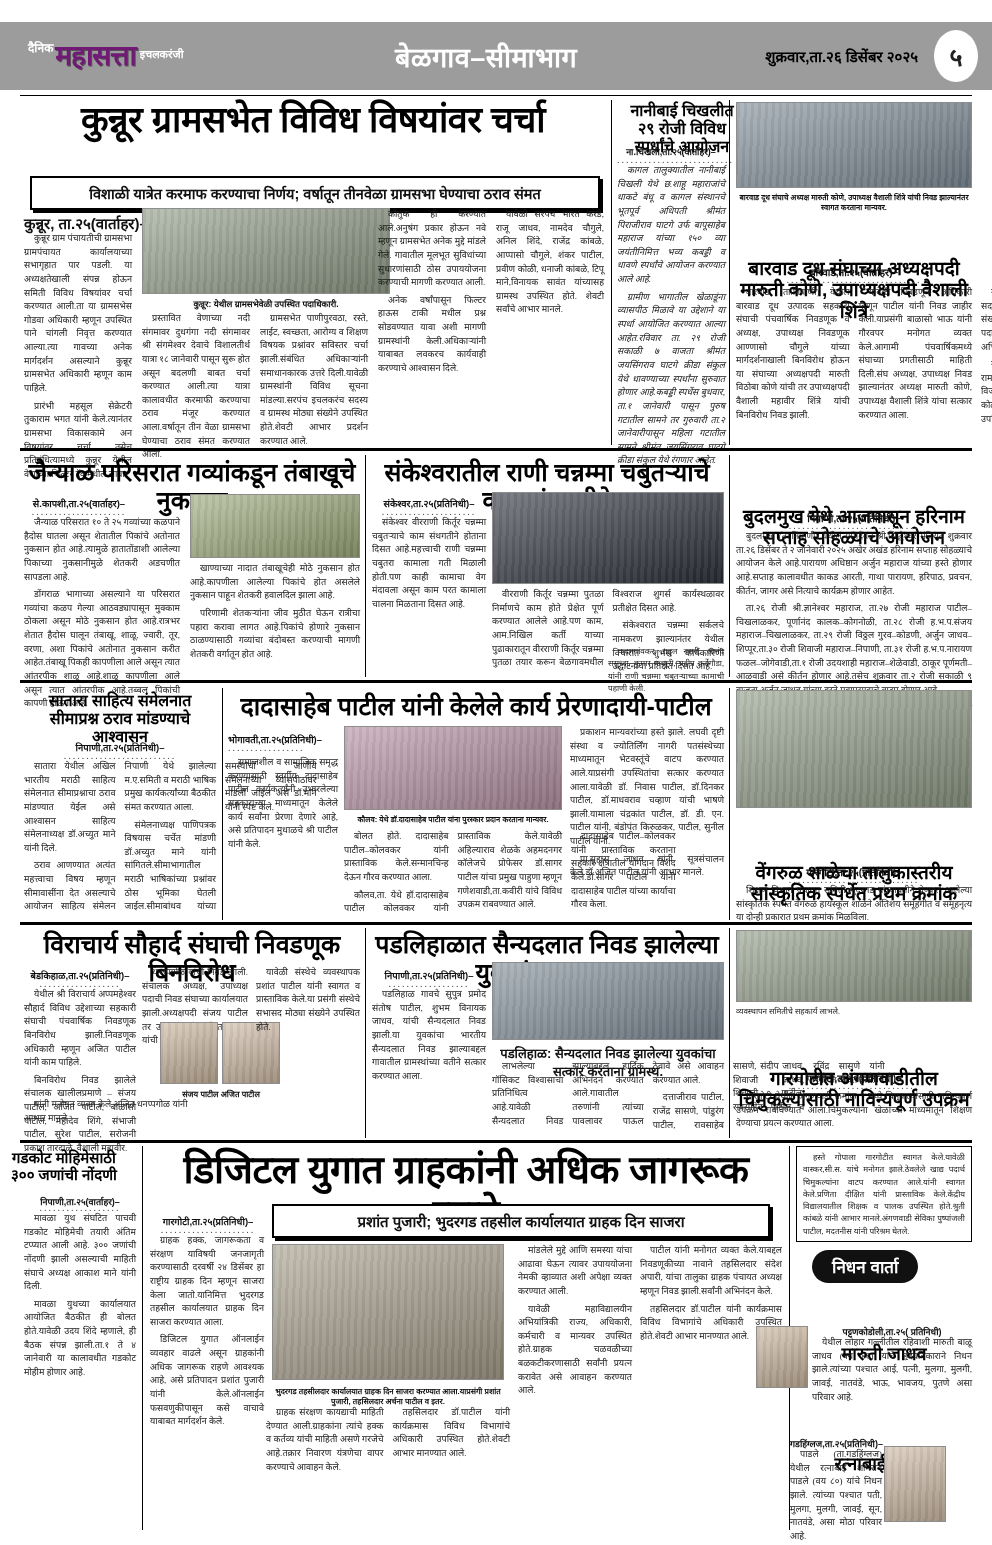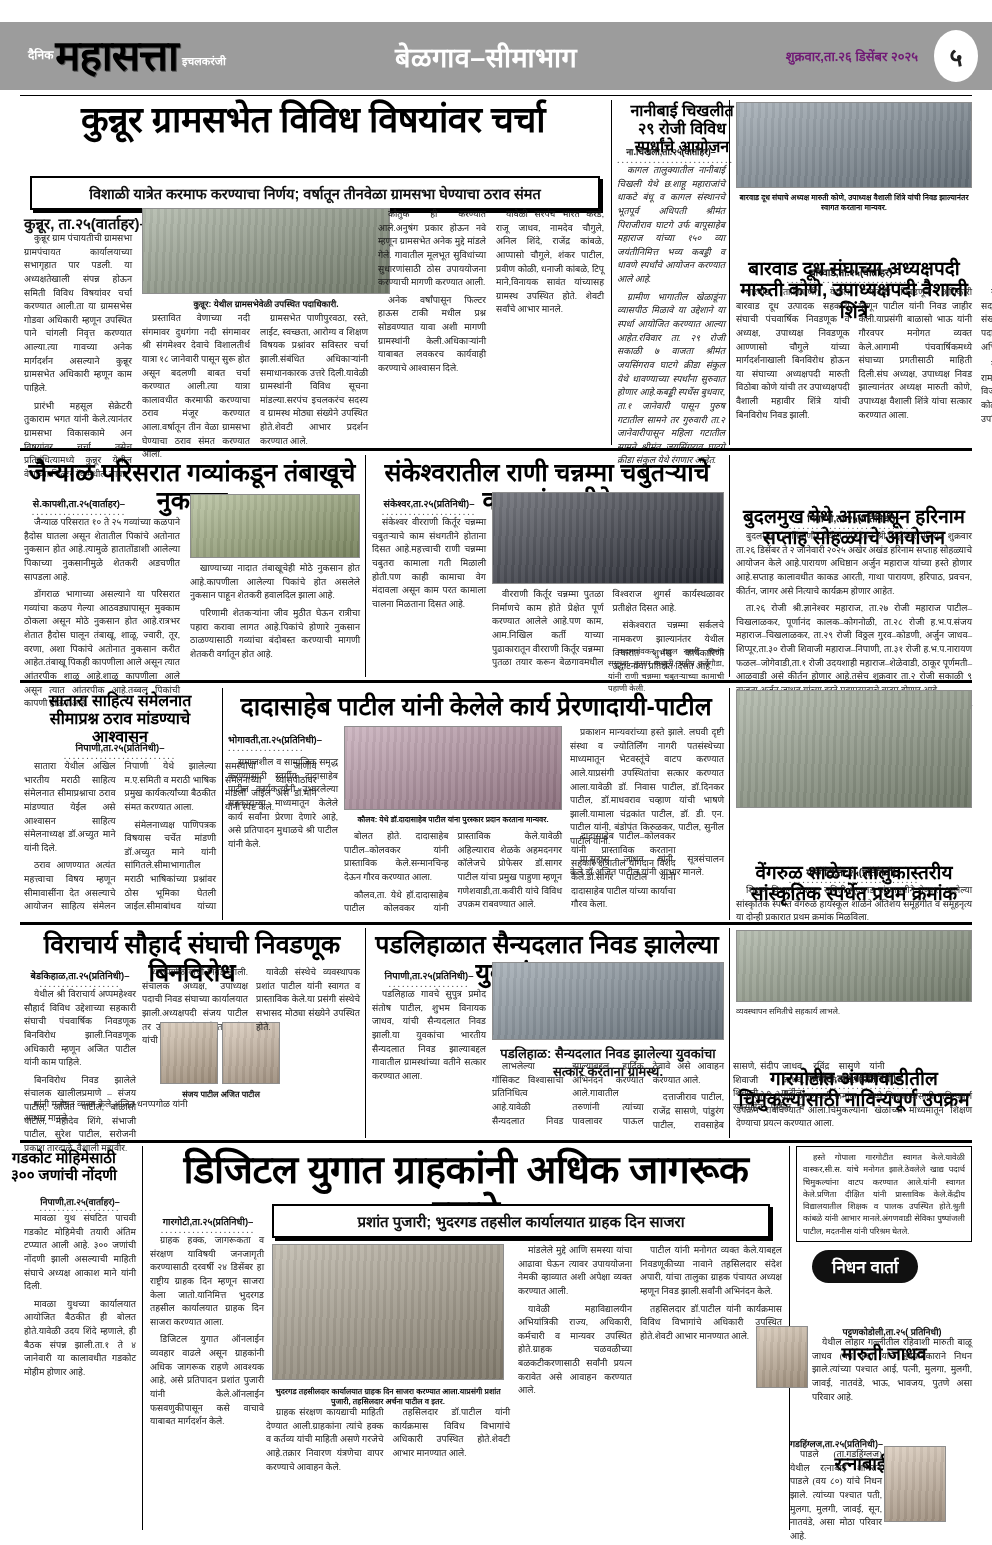--- a/index.html
+++ b/index.html
@@ -18,37 +18,37 @@
     background:#9c9c9c;
     display:flex;align-items:center;
   }
   .logo-wrap{display:flex;align-items:flex-end;margin-left:28px;}
   .logo-dainik{
     color:#fff;font-size:12px;font-weight:bold;line-height:1;
     transform:translateY(-16px);margin-right:2px;
     font-family:"Liberation Sans",sans-serif;
   }
   .logo-main{
-    color:#000000;font-size:42px;font-weight:bold;letter-spacing:-1px;line-height:1;
+    color:#701a75;font-size:28px;font-weight:bold;letter-spacing:-1px;line-height:1;
     font-family:"Liberation Sans",sans-serif;
     text-shadow:1px 1px 0 #555;
   }
   .logo-sub{
     color:#fff;font-size:11px;font-weight:bold;margin-left:4px;
     transform:translateY(-9px);
     font-family:"Liberation Sans",sans-serif;
   }
   .edition{
     position:absolute;left:395px;top:50%;transform:translateY(-50%);
     color:#fff;font-size:27px;font-weight:bold;letter-spacing:.5px;
     font-family:"Liberation Sans",sans-serif;
   }
   .issue-date{
     position:absolute;right:74px;top:50%;transform:translateY(-50%);
-    color:#701a75;font-size:13px;font-weight:bold;white-space:nowrap;
+    color:#000000;font-size:15px;font-weight:bold;white-space:nowrap;
     font-family:"Liberation Sans",sans-serif;
   }
   .page-no{
     position:absolute;right:14px;top:50%;transform:translateY(-50%);
     width:44px;height:52px;border-radius:50%;background:#fff;
     display:flex;align-items:center;justify-content:center;
     font-size:25px;font-weight:bold;color:#222;
     font-family:"Liberation Sans",sans-serif;
   }
   .hl{

